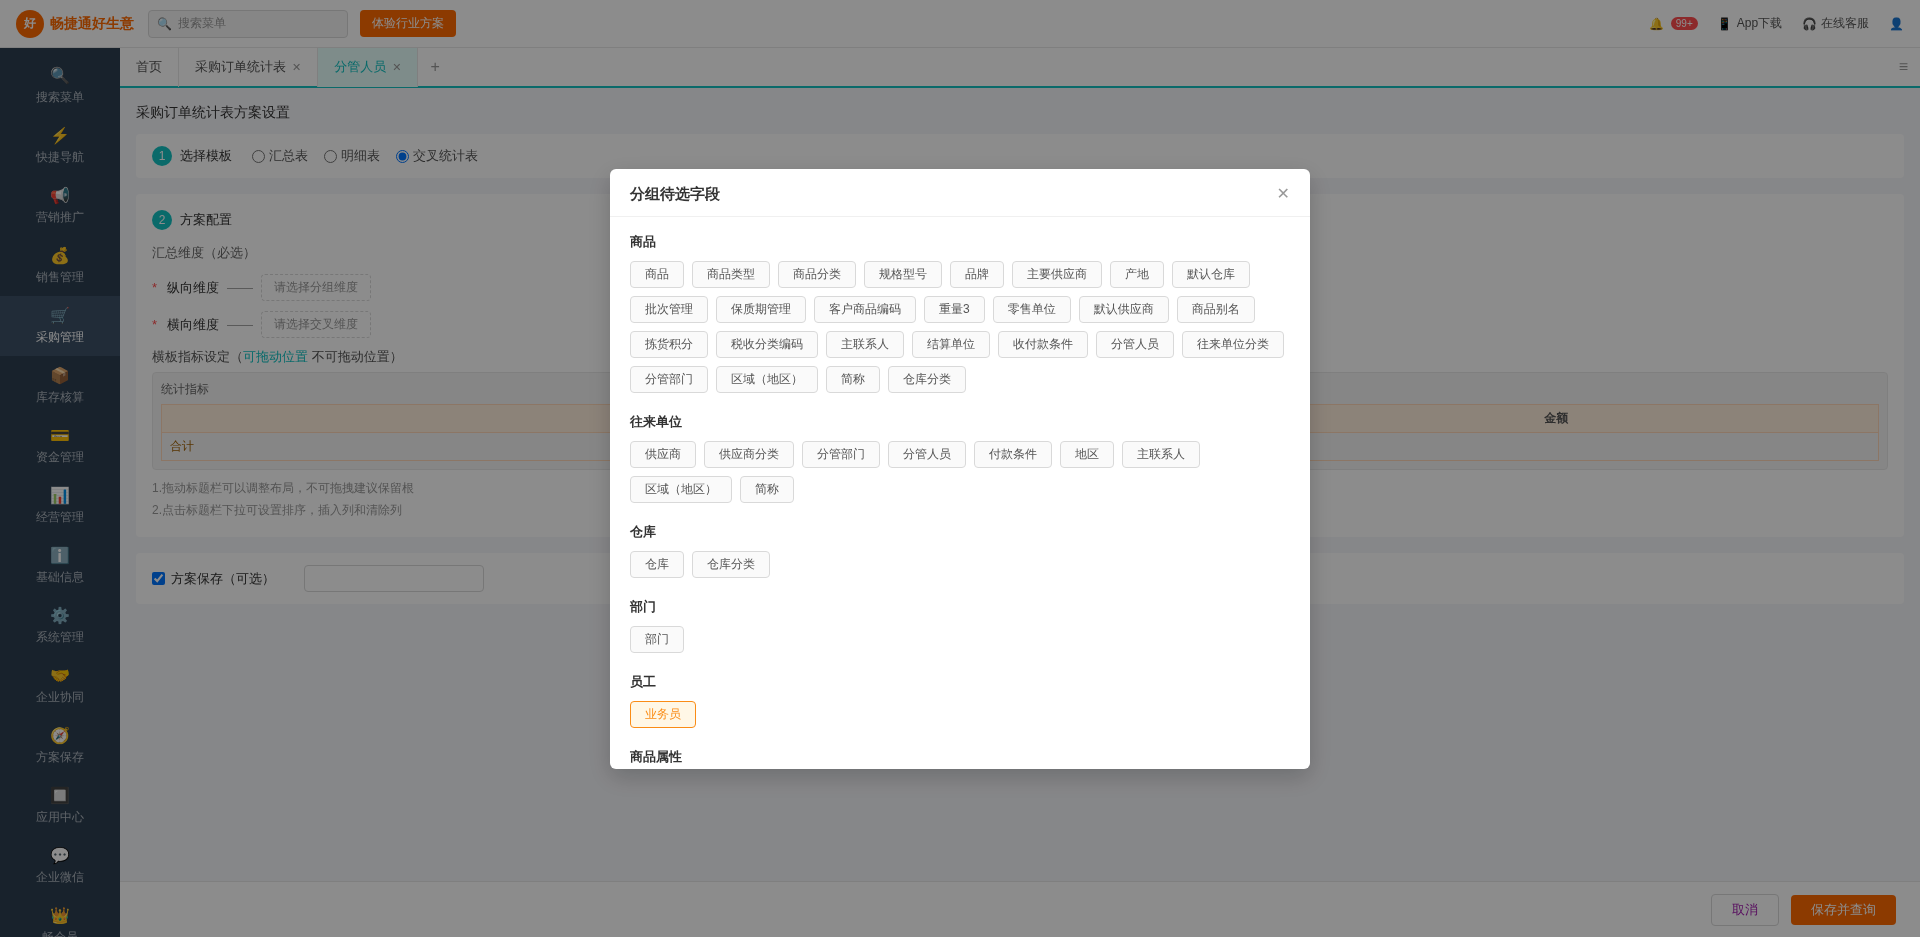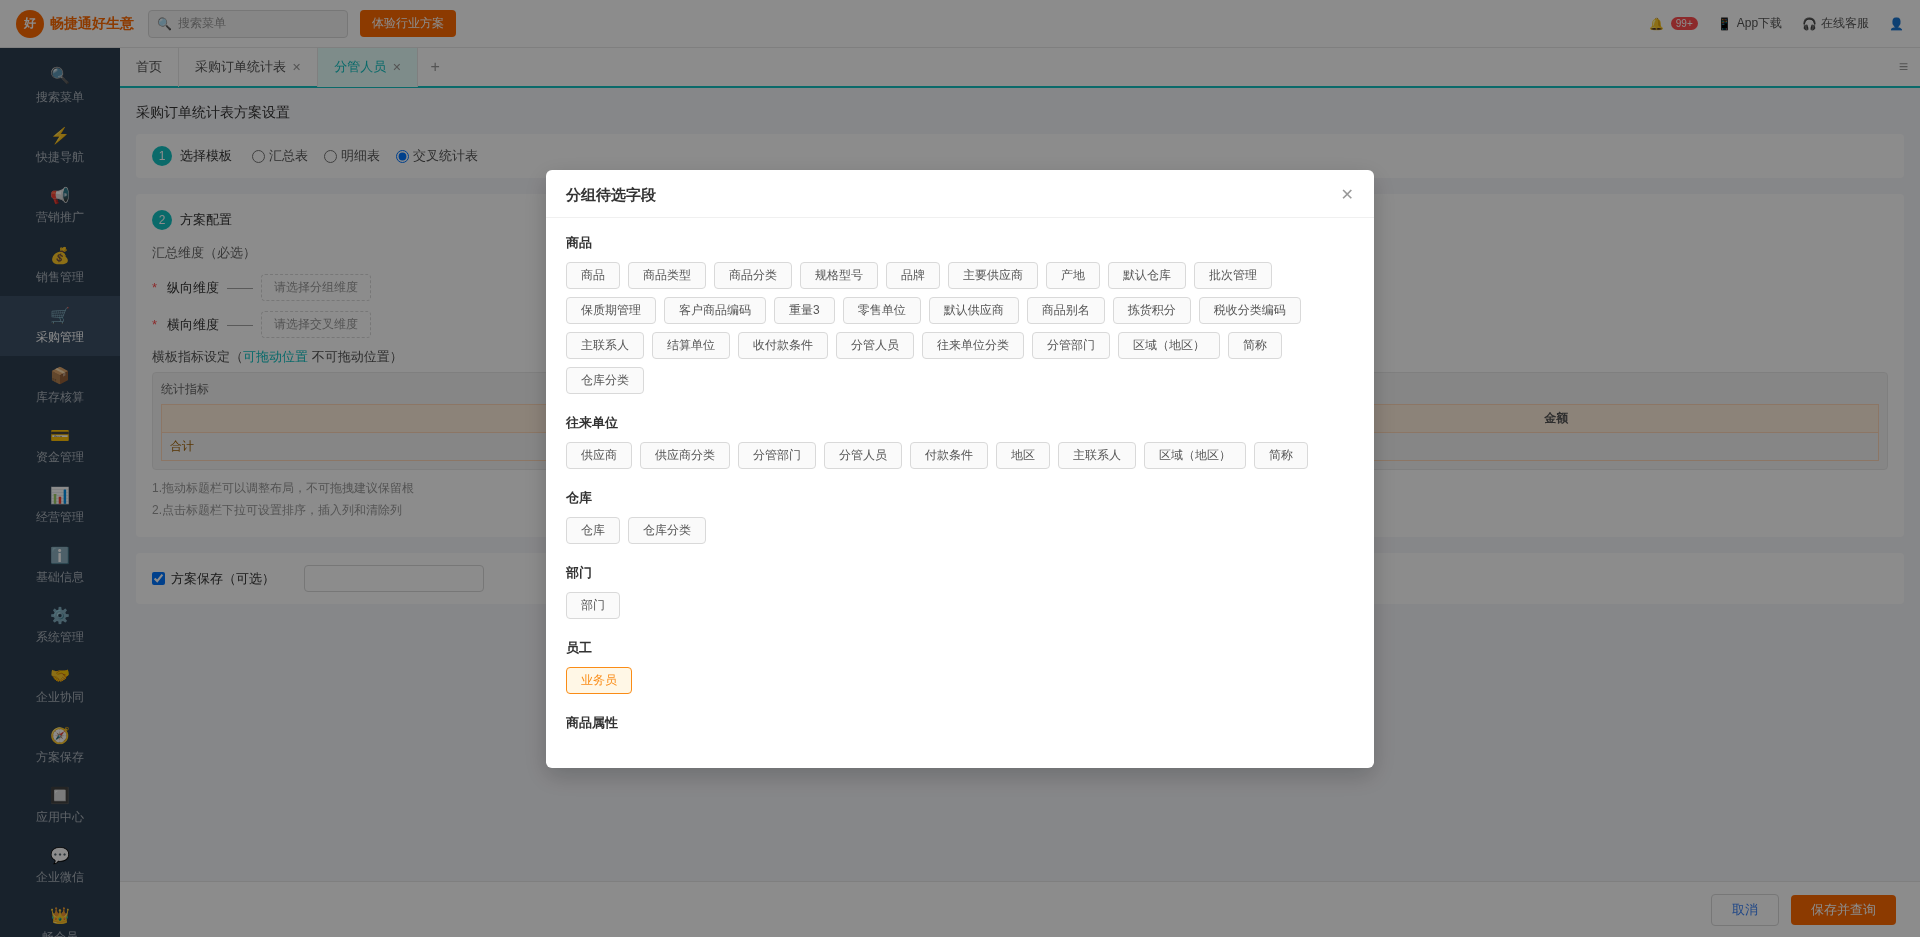--- a/index.html
+++ b/index.html
@@ -254,21 +254,21 @@
       z-index: 200;
       display: flex;
       align-items: center;
       justify-content: center;
     }
 
     
     .modal {
       background: #fff;
       border-radius: 6px;
-      width: 828px;
+      width: 700px;
       max-height: 600px;
       display: flex;
       flex-direction: column;
       box-shadow: 0 8px 24px rgba(0,0,0,0.2);
     }
     .modal-header {
       display: flex;
       align-items: center;
       justify-content: space-between;
       padding: 16px 20px 12px;
@@ -335,21 +335,21 @@
       gap: 12px;
       z-index: 150;
     }
     .btn-cancel {
       border: 1px solid #d9d9d9;
       background: #fff;
       border-radius: 4px;
       padding: 6px 20px;
       font-size: 13px;
       cursor: pointer;
-      color: #3b82f6;
+      color: #a21caf;
     }
     .btn-save {
       background: #ff6a00;
       color: white;
       border: none;
       border-radius: 4px;
       padding: 6px 20px;
       font-size: 13px;
       cursor: pointer;
     }

